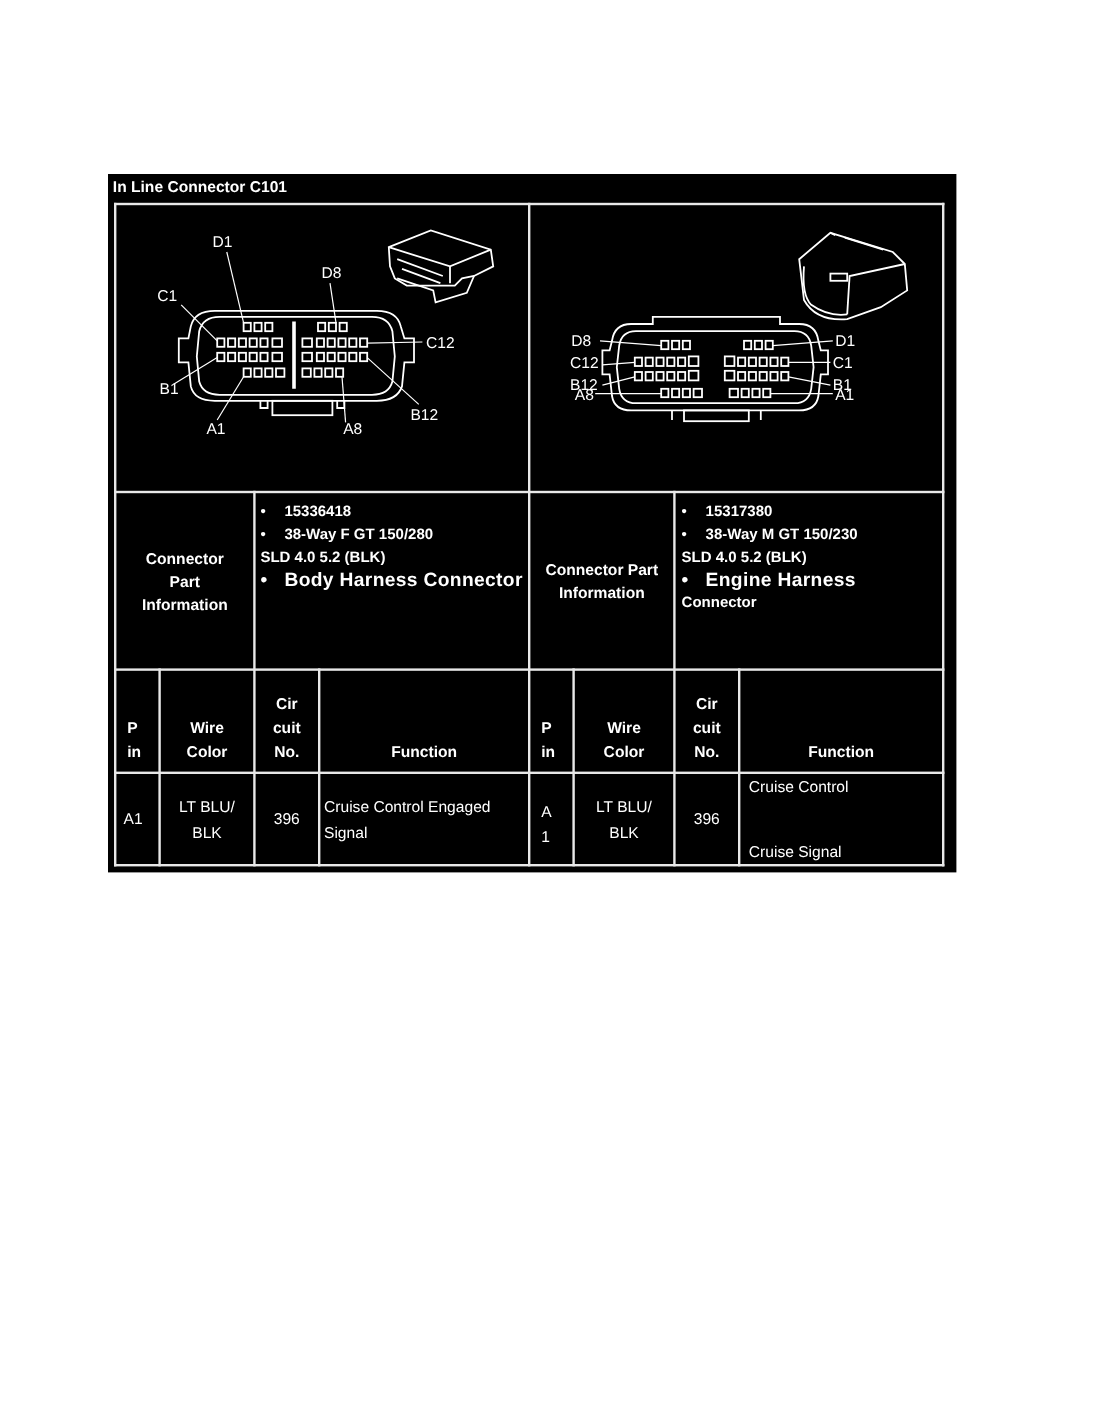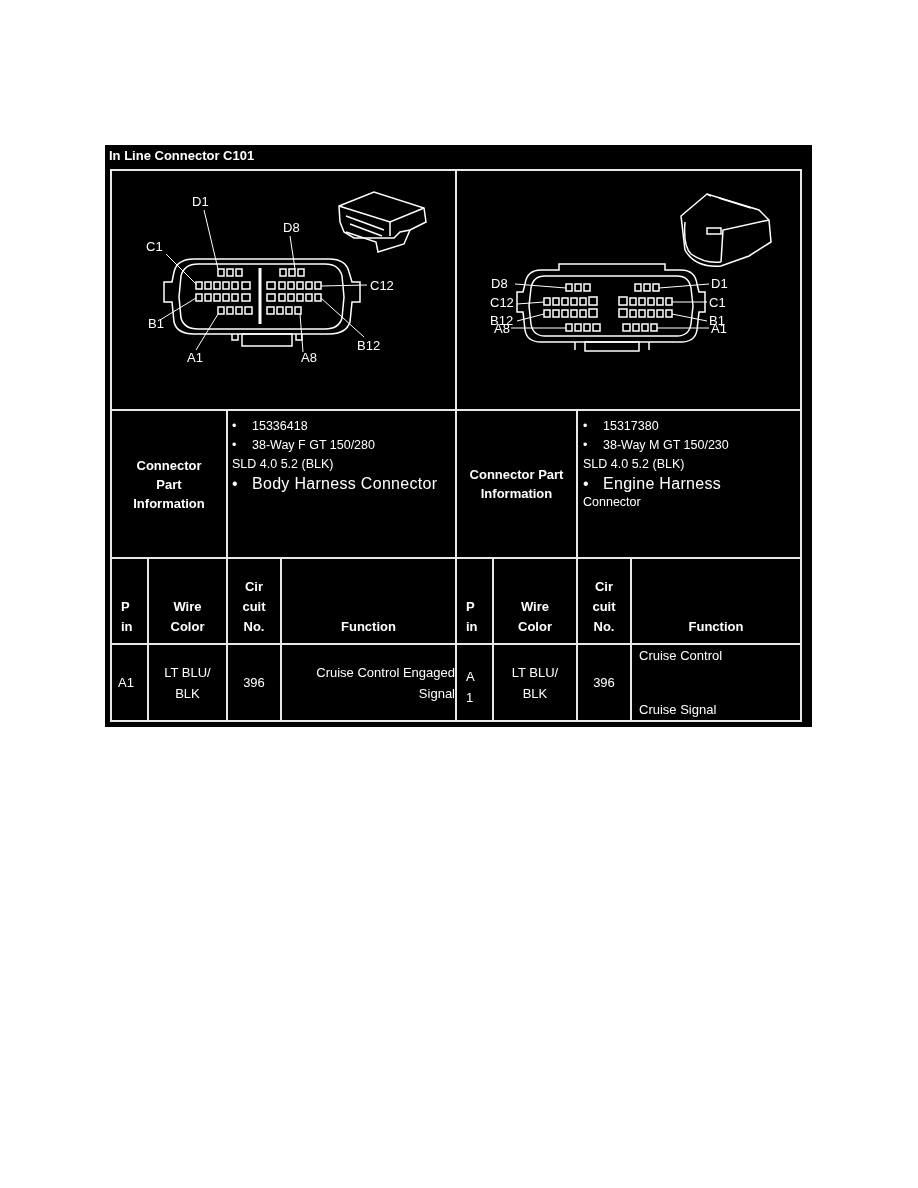--- a/index.html
+++ b/index.html
@@ -1,27 +1,27 @@
 <!DOCTYPE html>
 <html><head>
 <meta charset="utf-8">
 <style>
   html, body { margin: 0; padding: 0; background: #ffffff; }
   body { width: 918px; height: 1188px; position: relative; overflow: hidden;
          font-family: "Liberation Sans", sans-serif; }
-  .frame { position: absolute; left: 105px; top: 145px; width: 707px; height: 582px; background: #000; }
+  .frame { position: absolute; left: 90px; top: 145px; width: 707px; height: 582px; background: #000; }
   .frame-title { position: absolute; left: 4px; top: 3px; color: #fff; font-weight: bold; font-size: 13px; }
   .grid { position: absolute; left: 5px; top: 24px; width: 692px; height: 553px; }
   .cell { position: absolute; box-sizing: border-box; color: #fff; }
   .line-h { position: absolute; height: 2px; background: #e8e8e8; }
   .line-v { position: absolute; width: 2px; background: #e8e8e8; }
   .center { display: flex; flex-direction: column; align-items: center; justify-content: center; text-align: center; }
   .bold { font-weight: bold; }
   .txt13 { font-size: 13px; line-height: 19px; }
-  .partlist { font-size: 12.5px; line-height: 19px; font-weight: normal; }
+  .partlist { font-size: 12.5px; line-height: 19px; font-weight: bold; }
   .partlist .bul { display: inline-block; width: 20px; }
   .partlist .sub { font-size: 16px; letter-spacing: 0.3px; }
   .hdr { display: flex; flex-direction: column; justify-content: flex-end; align-items: center; text-align: center; font-weight: bold; font-size: 13px; line-height: 20px; padding-bottom: 6px; }
   .hdr.left { align-items: flex-start; padding-left: 9px; }
   .row { font-size: 13px; line-height: 21px; }
   svg { position: absolute; }
 </style>
 </head>
 <body>
 
@@ -270,21 +270,21 @@
     <div class="cell row" style="left:2px;top:476px;width:35px;height:75px;display:flex;align-items:center;padding-left:6px;">
       <span>A1</span>
     </div>
     <div class="cell row center" style="left:39px;top:476px;width:77px;height:75px;">
       <div>LT BLU/</div>
       <div>BLK</div>
     </div>
     <div class="cell row center" style="left:118px;top:476px;width:52px;height:75px;">
       <div>396</div>
     </div>
-    <div class="cell row" style="left:172px;top:476px;width:173px;height:75px;display:flex;flex-direction:column;justify-content:center;padding-left:3px;align-items:flex-end;">
+    <div class="cell row" style="left:172px;top:476px;width:173px;height:75px;display:flex;flex-direction:column;justify-content:center;padding-left:3px;">
       <div>Cruise Control Engaged</div>
       <div>Signal</div>
     </div>
 
     <div class="cell row" style="left:347px;top:476px;width:35px;height:75px;display:flex;flex-direction:column;justify-content:center;padding-left:9px;padding-top:8px;">
       <div>A</div>
       <div>1</div>
     </div>
     <div class="cell row center" style="left:384px;top:476px;width:82px;height:75px;">
       <div>LT BLU/</div>

